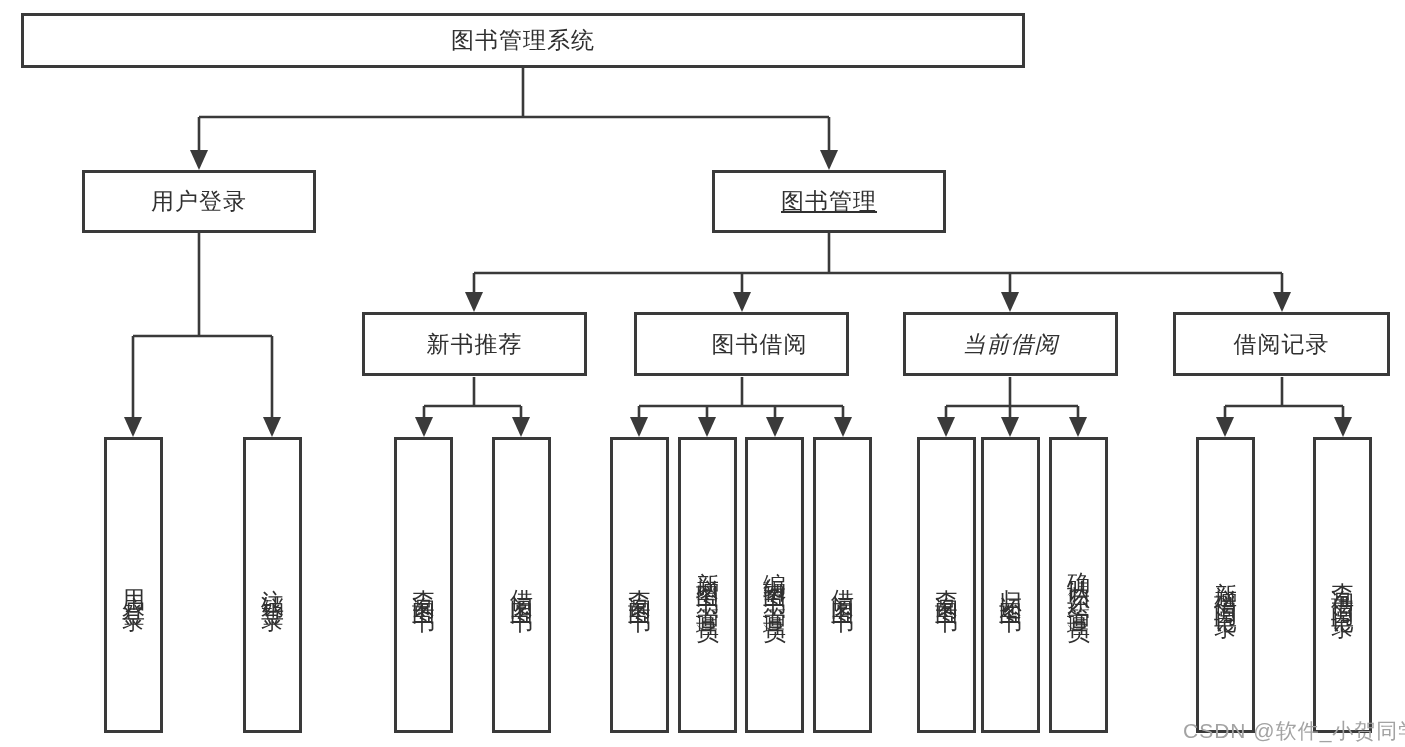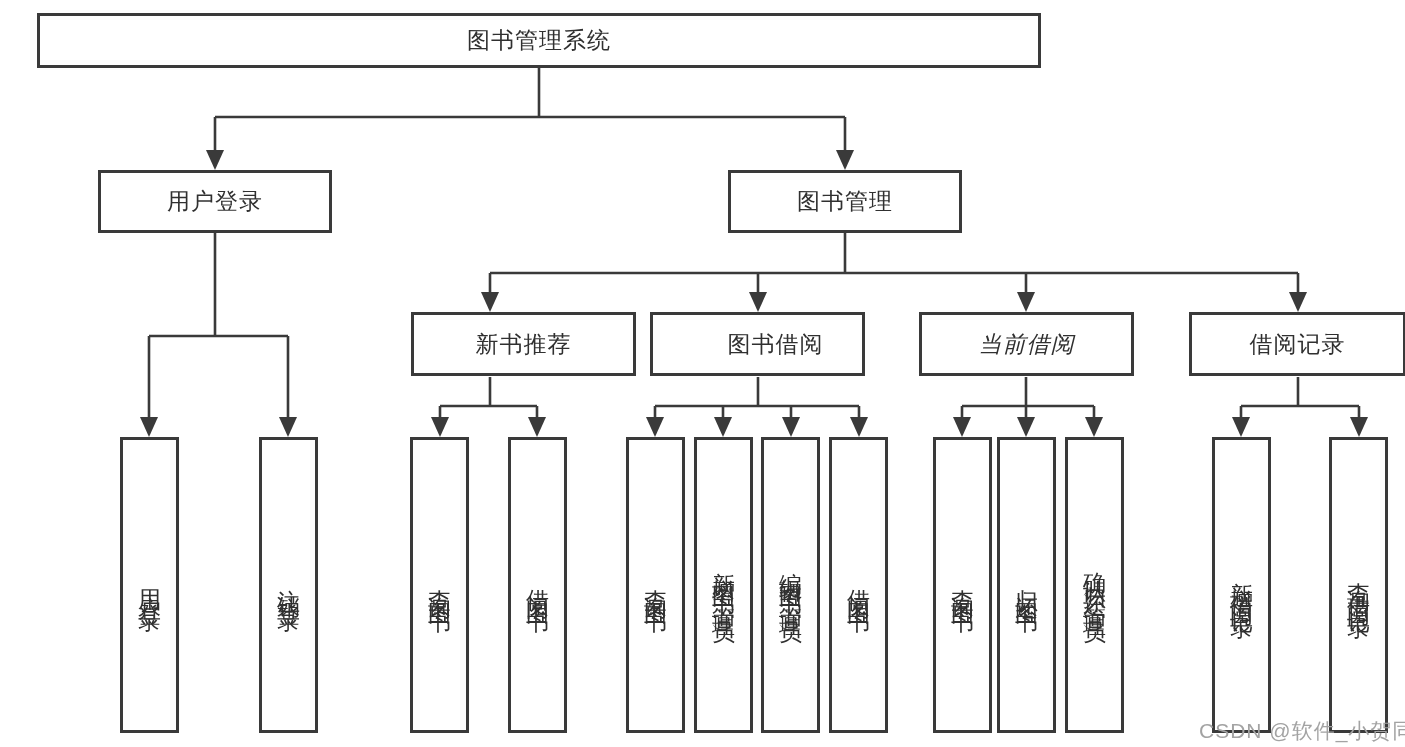--- a/index.html
+++ b/index.html
@@ -4,21 +4,21 @@
 <style>
   html,body{margin:0;padding:0;}
   body{
     width:1405px;height:747px;
     background:#ffffff;
     font-family:"Liberation Sans","DejaVu Sans",sans-serif;
     position:relative;
     overflow:hidden;
   }
   .stage{
-    position:absolute;left:16px;top:0;width:1273px;height:747px;border-radius:31px;
+    position:absolute;left:0;top:0;width:1273px;height:747px;border-radius:31px;
   }
   .connectors{
     position:absolute;left:0;top:0;width:1405px;height:747px;
     z-index:1;
   }
   .node{
     position:absolute;
     background:#ffffff;
     border:3px solid #3a3a3a;
     box-sizing:border-box;
@@ -90,25 +90,25 @@
     </g>
   </svg>
 
   <div class="node node-root">
     <span>图书管理系统</span>
   </div>
 
   <div class="node node-l2" style="left:82px;">
     <span>用户登录</span>
   </div>
-  <div class="node node-l2" style="left:712px;">
+  <div class="node node-l2" style="left:712px;text-decoration:underline;">
     <span>图书管理</span>
   </div>
 
-  <div class="node node-l3" style="left:362px;width:225px;margin-left:33px;">
+  <div class="node node-l3" style="left:362px;width:225px;">
     <span>新书推荐</span>
   </div>
   <div class="node node-l3" style="left:634px;width:215px;padding-left:36px;">
     <span>图书借阅</span>
   </div>
   <div class="node node-l3" style="left:903px;width:215px;font-style:italic;">
     <span>当前借阅</span>
   </div>
   <div class="node node-l3" style="left:1173px;width:217px;">
     <span>借阅记录</span>

